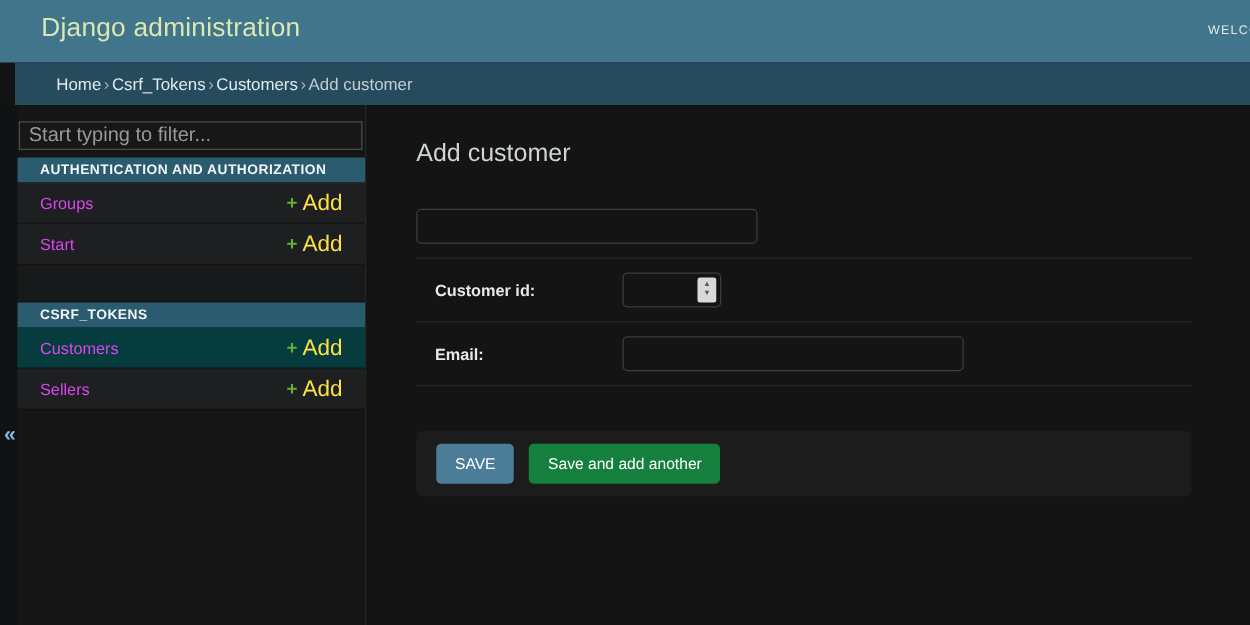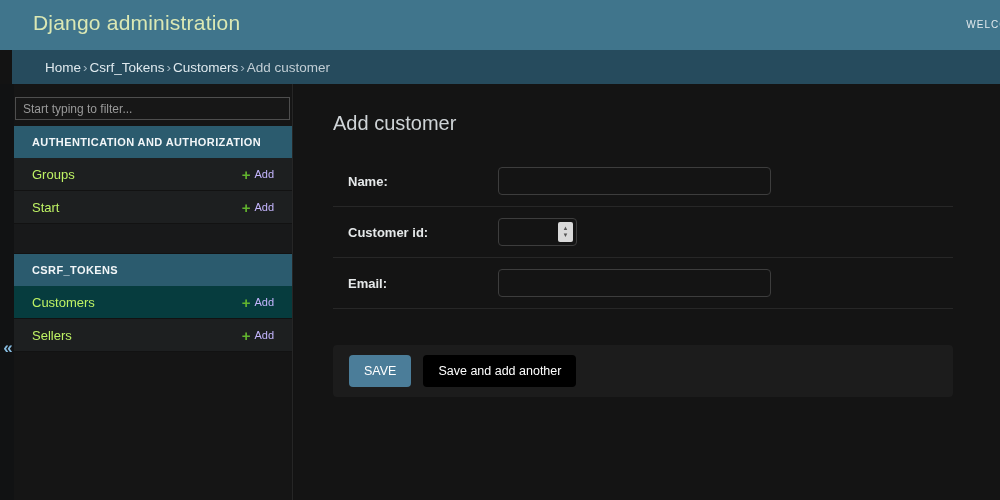--- a/index.html
+++ b/index.html
@@ -24,32 +24,32 @@
   
   .left-strip { position:absolute; left:0; top:84px; width:14px; height:416px; background:#111213; }
   .nav-toggle { position:absolute; left:1px; top:338px; width:14px; height:20px; color:#86bade;
                 font-size:17px; font-weight:700; line-height:20px; cursor:pointer; background:none;
                 border:none; padding:0; }
 
   
   .sidebar { position:absolute; left:14px; top:84px; width:279px; height:416px; background:#151515;
              border-right:1px solid #262626; }
   .filter-input { margin:13px 1px 6px 1px; width:calc(100% - 3px); height:23px; background:#171717;
-                  border:1px solid #4e4e4e; color:#0ea5e9; font-size:12px; padding:0 7px;
+                  border:1px solid #4e4e4e; color:#0ea5e9; font-size:16px; padding:0 7px;
                   font-family:"Liberation Sans", sans-serif; }
   .filter-input::placeholder { color:#999; }
-  .module-header { height:32px; background:#2b5b6e; color:#f2f6f8; font-size:11px; font-weight:700;
+  .module-header { height:20px; background:#2b5b6e; color:#f2f6f8; font-size:11px; font-weight:700;
                    letter-spacing:0.4px; display:flex; align-items:center; padding:0 18px; }
   .model-row { height:33px; background:#1d1f20; border-bottom:1px solid #121212; display:flex;
                align-items:center; justify-content:space-between; padding:0 18px; }
   .model-row.selected { background:#063c3e; }
-  .model-link { color:#bef264; font-size:13px; text-decoration:none; }
+  .model-link { color:#d946ef; font-size:13px; text-decoration:none; }
   .addlink { display:flex; align-items:center; gap:4px; text-decoration:none; }
   .plus-icon { color:#62b42e; font-size:15px; font-weight:700; line-height:1; }
-  .add-label { color:#c4b5fd; font-size:11px; }
+  .add-label { color:#fde047; font-size:18px; }
   .section-spacer { height:30px; background:#18191a; border-bottom:1px solid #121212; }
 
   
   .main { position:absolute; left:294px; top:84px; width:706px; height:416px; background:#141414; }
   .page-title { position:absolute; left:39px; top:28px; font-size:20px; font-weight:400; color:#cfd4d7; }
   .form-container { position:absolute; left:39px; top:72px; width:620px; }
   .form-row { height:51px; border-bottom:1px solid #272727; display:flex; align-items:center; }
   .form-row label { width:165px; font-size:13px; font-weight:700; color:#e6e9ea; padding-left:15px; }
   .text-input { width:273px; height:28px; background:#141414; border:1px solid #3d3d3d;
                 border-radius:4px; color:#ddd; padding:0 8px; font-size:13px;
@@ -60,21 +60,21 @@
                   font-family:"Liberation Sans", sans-serif; appearance:textfield; -moz-appearance:textfield; }
   .number-input::-webkit-outer-spin-button,.number-input::-webkit-inner-spin-button{ -webkit-appearance:none; }
   .spinner { position:absolute; right:4px; top:4px; width:15px; height:20px; background:#d9d9d9;
              border-radius:2px; display:flex; flex-direction:column; align-items:center;
              justify-content:center; cursor:pointer; }
   .spin-arrow { font-size:6px; line-height:7px; color:#555; }
 
   .submit-row { position:absolute; left:39px; top:261px; width:620px; height:52px; background:#1c1c1c;
                 border-radius:4px; display:flex; align-items:center; padding-left:16px; gap:12px; }
   .btn { height:32px; border:none; border-radius:4px; color:#fff; font-size:12.5px; padding:0 15px;
-         cursor:pointer; font-family:"Liberation Sans", sans-serif; background:#000000; }
+         cursor:pointer; font-family:"Liberation Sans", sans-serif; background:#15803d; }
   .btn.primary { background:#4b7d99; }
 </style>
 </head>
 <body>
 
 <div class="stage">
 
   <div class="header">
     <a href="#" class="site-title">Django administration</a>
     <div class="user-tools">WELCO</div>
@@ -133,21 +133,20 @@
         <span class="add-label">Add</span>
       </a>
     </div>
   </div>
 
   <div class="main">
     <h1 class="page-title">Add customer</h1>
 
     <div class="form-container">
       <div class="form-row">
-        <label>Name:</label>
         <input class="text-input" type="text" value="" style="">
       </div>
       <div class="form-row">
         <label>Customer id:</label>
         <div class="number-wrap">
           <input class="number-input" type="text" value="" style="">
           <div class="spinner">
             <span class="spin-arrow">▲</span>
             <span class="spin-arrow">▼</span>
           </div>

